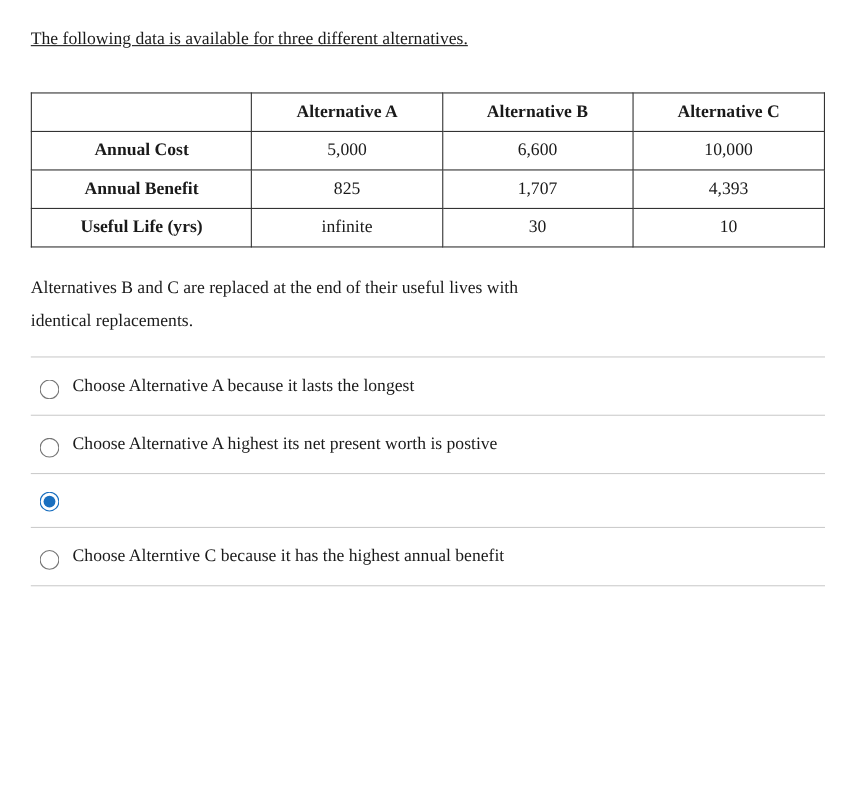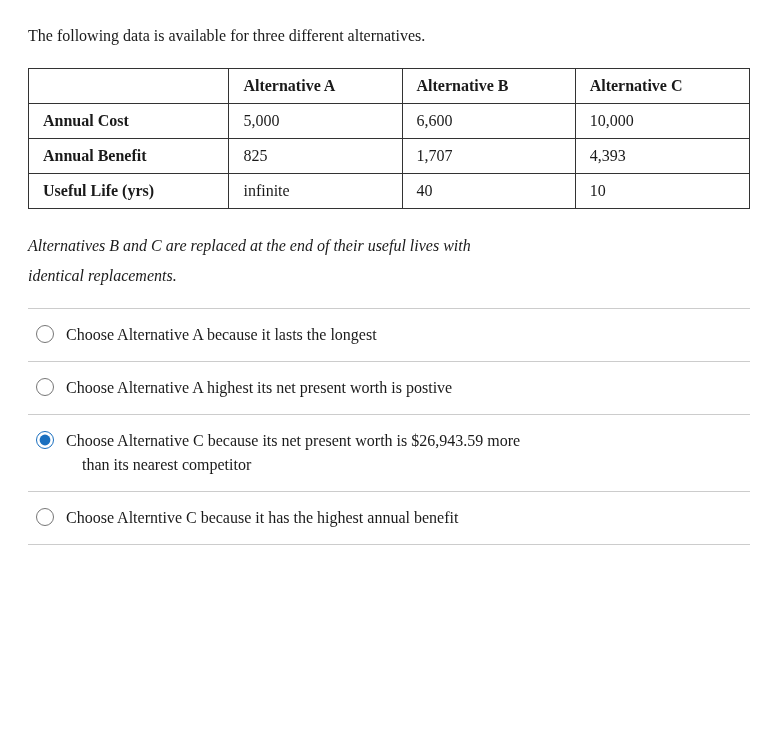--- a/index.html
+++ b/index.html
@@ -12,69 +12,69 @@
       font-family: Georgia, 'Times New Roman', serif;
       font-size: 16px;
       background: #ffffff;
       color: #1a1a1a;
       width: 778px;
       min-height: 730px;
       padding: 24px 28px;
     }
 
     .intro-text {
-      margin-bottom: 20px;
+      margin-bottom: 36px;
       line-height: 1.5;
+      text-decoration: underline;
     }
 
     .intro-text p {
       margin-bottom: 2px;
     }
 
     table {
       border-collapse: collapse;
       width: 100%;
       margin-bottom: 24px;
     }
 
     table th, table td {
       border: 1.5px solid #333;
       padding: 8px 14px;
-      text-align: left;
+      text-align: center;
       font-size: 16px;
     }
 
     table th {
       font-weight: bold;
       background: #fff;
     }
 
     table td:first-child {
       font-weight: bold;
       white-space: nowrap;
     }
 
     .description-text {
       margin-bottom: 20px;
       line-height: 1.6;
     }
 
     .description-text p {
       margin-bottom: 4px;
-      font-style: italic;
     }
 
     .options-container {
       margin-top: 10px;
       border-top: 1px solid #ccc;
     }
 
     .option-item {
       display: flex;
-      align-items: flex-start;
+      align-items: flex-end;
       padding: 14px 8px;
       border-bottom: 1px solid #ccc;
       gap: 12px;
     }
 
     .option-item input[type="radio"] {
       margin-top: 2px;
       width: 18px;
       height: 18px;
       flex-shrink: 0;
@@ -113,21 +113,21 @@
     </tr>
     <tr>
       <td>Annual Benefit</td>
       <td>825</td>
       <td>1,707</td>
       <td>4,393</td>
     </tr>
     <tr>
       <td>Useful Life (yrs)</td>
       <td>infinite</td>
-      <td>40</td>
+      <td>30</td>
       <td>10</td>
     </tr>
   </tbody>
 </table>
 
 <div class="description-text">
   <p>Alternatives B and C are replaced at the end of their useful lives with</p>
   <p>identical replacements.</p>
 </div>
 
@@ -135,19 +135,18 @@
   <div class="option-item">
     <input type="radio" name="answer" id="opt1" style="">
     <label for="opt1" class="option-label">Choose Alternative A because it lasts the longest</label>
   </div>
   <div class="option-item">
     <input type="radio" name="answer" id="opt2" style="">
     <label for="opt2" class="option-label">Choose Alternative A highest its net present worth is postive</label>
   </div>
   <div class="option-item">
     <input type="radio" name="answer" id="opt3" checked="" style="">
-    <label for="opt3" class="option-label">Choose Alternative C because its net present worth is $26,943.59 more<br>&nbsp;&nbsp;&nbsp;&nbsp;than its nearest competitor</label>
   </div>
   <div class="option-item">
     <input type="radio" name="answer" id="opt4" style="">
     <label for="opt4" class="option-label">Choose Alterntive C because it has the highest annual benefit</label>
   </div>
 </div>
 
 </body></html>

